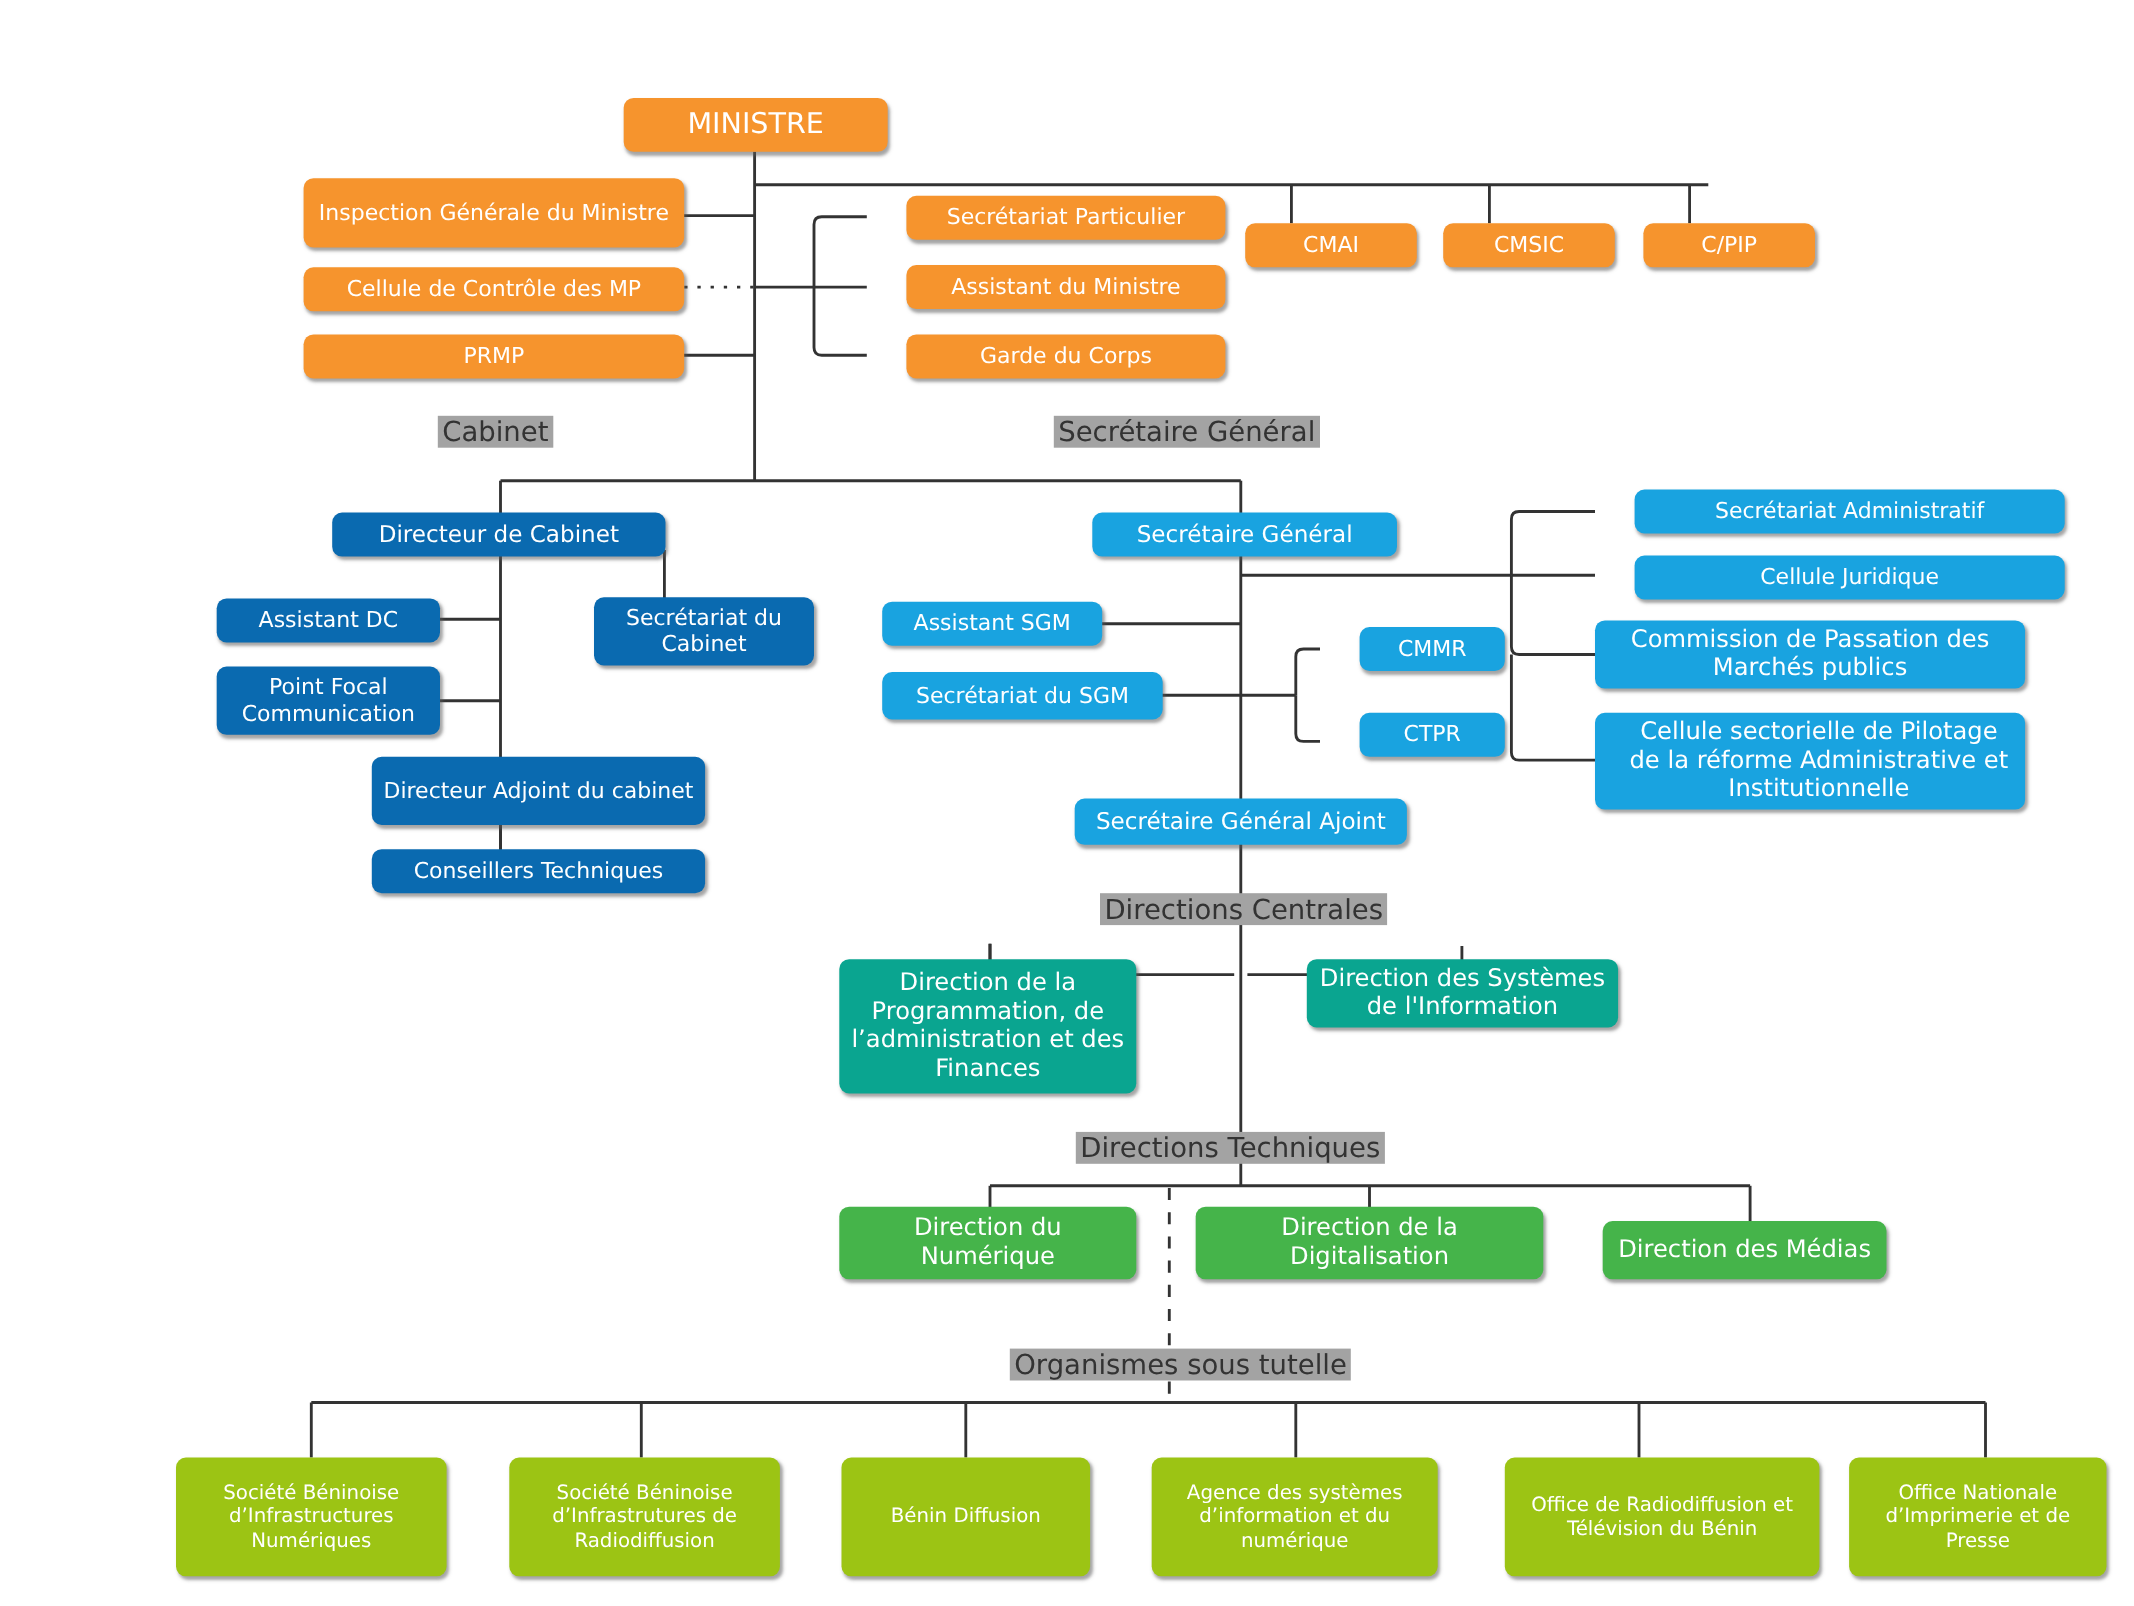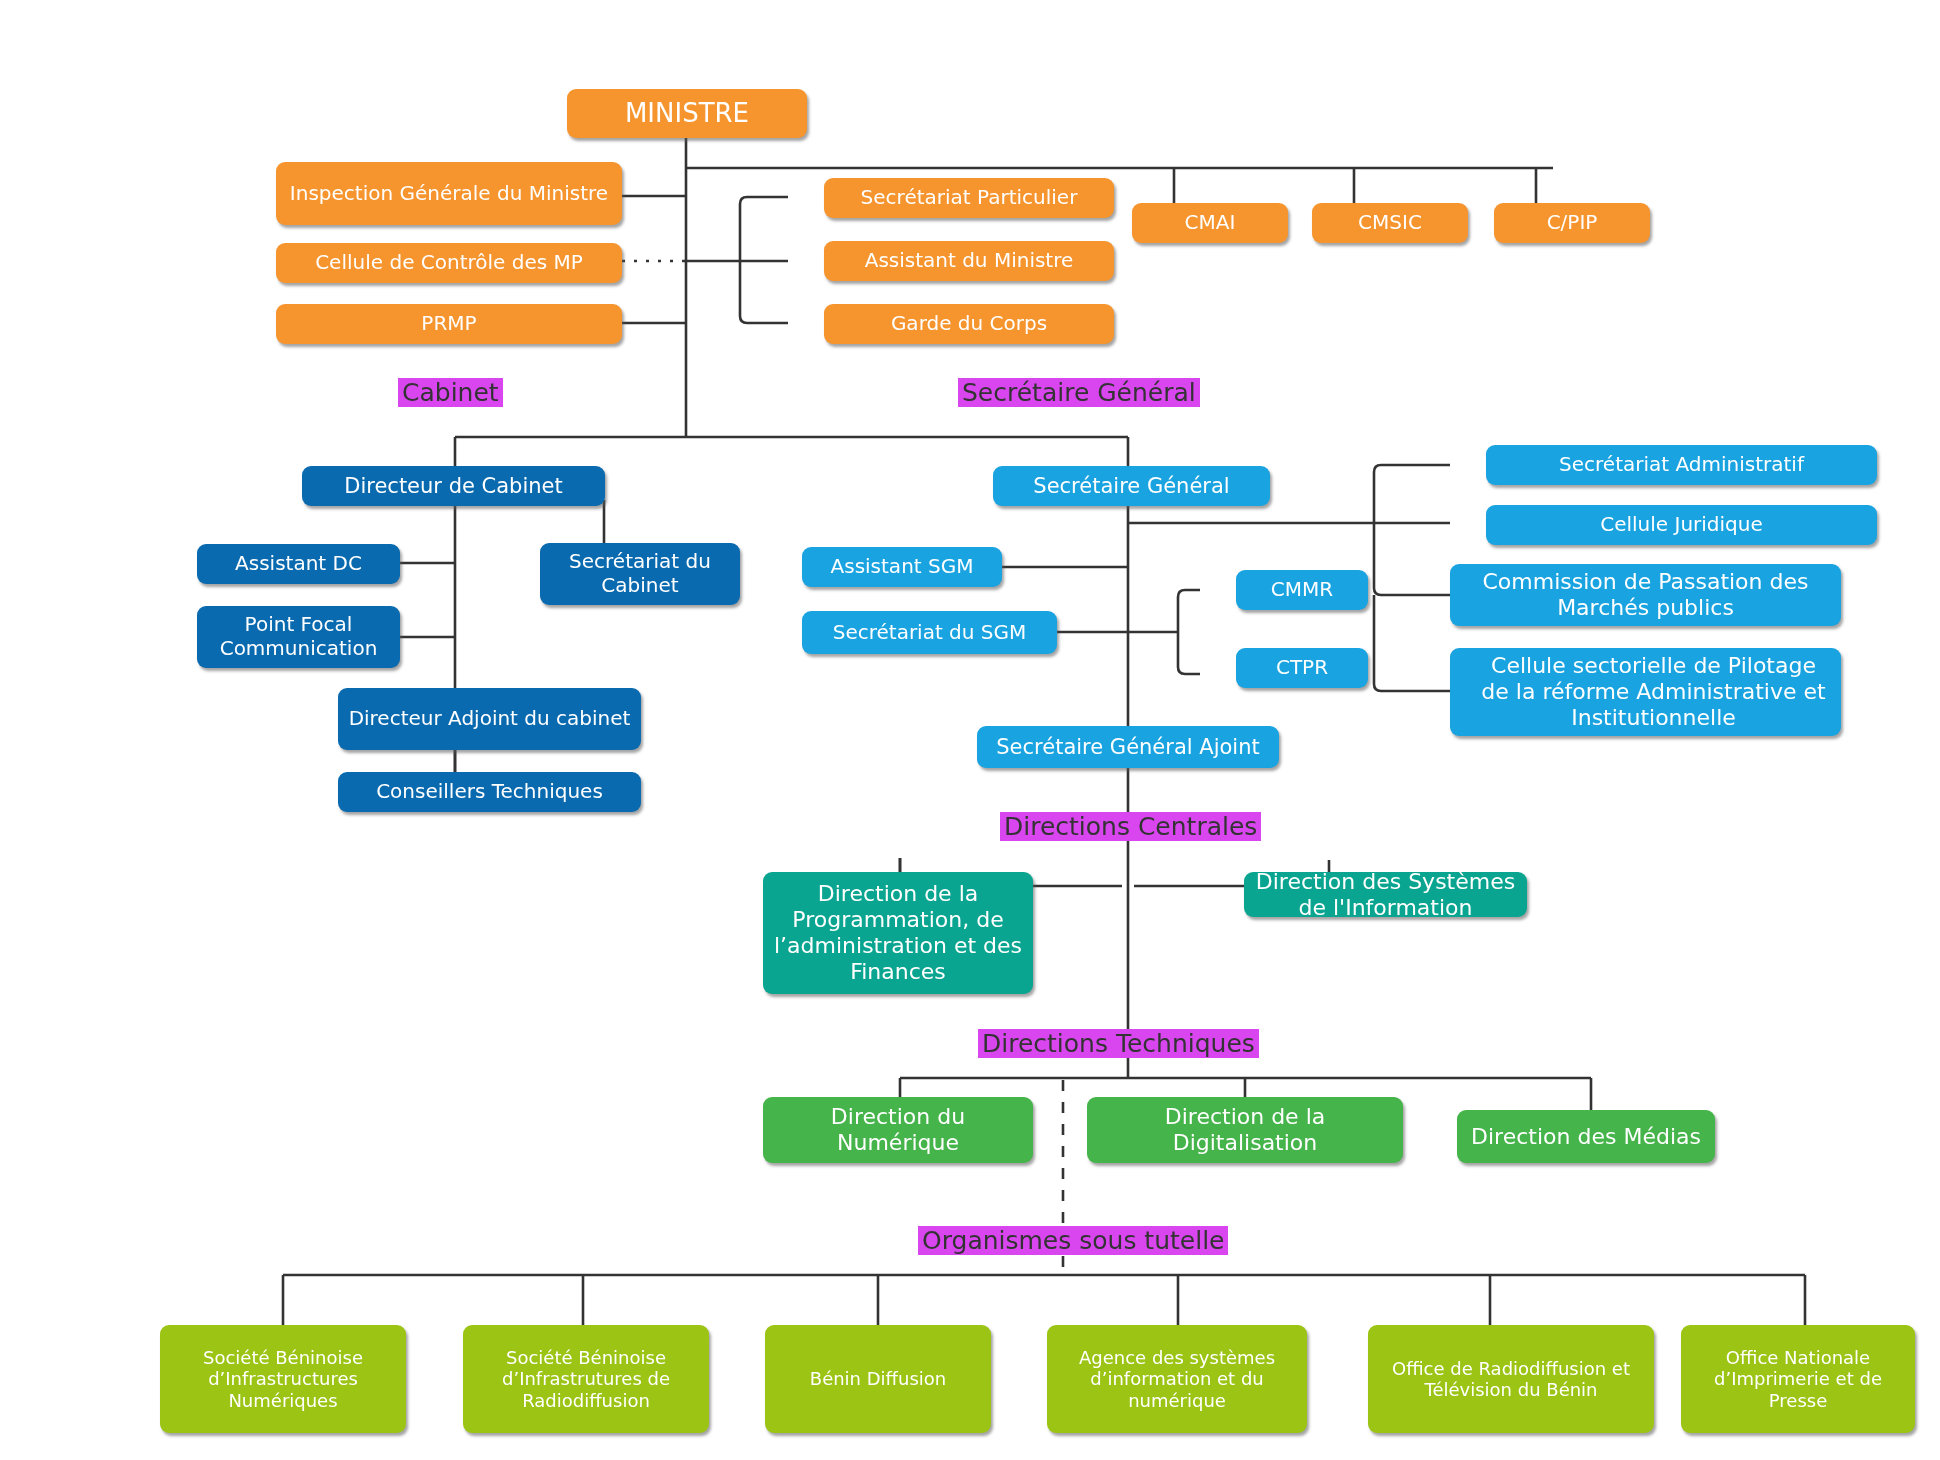--- a/index.html
+++ b/index.html
@@ -47,21 +47,21 @@
   .c-teal   { background: #0AA590; }
   .c-green  { background: #45B44A; }
   .c-olive  { background: #9CC414; }
 
   .sectitle {
     position: absolute;
     color: #333333;
     font-size: 25px;
     white-space: nowrap;
     z-index: 4;
-    background: #d946ef;
+    background: #a3a3a3;
     padding: 0 4px;
     font-family: "DejaVu Sans", sans-serif;
   }
   .fs26 { font-size: 26px; }
   .fs21 { font-size: 21px; }
   .fs20 { font-size: 20px; margin-left: 36px; }
   .fs19 { font-size: 22px; }
   .fs18 { font-size: 18px; }
 </style>
 </head>
@@ -234,21 +234,21 @@
   <div class="node c-lblue fs19" style="left:1450px; top:564px; width:391px; height:62px;">
     <span>Commission de Passation des Marchés publics</span>
   </div>
   <div class="node c-lblue fs19" style="left:1450px; top:648px; width:391px; height:88px;padding-left:24px;">
     <span>Cellule sectorielle de Pilotage de la réforme Administrative et Institutionnelle</span>
   </div>
 
   <div class="node c-teal fs19" style="left:763px; top:872px; width:270px; height:122px;">
     <span>Direction de la Programmation, de l’administration et des Finances</span>
   </div>
-  <div class="node c-teal fs19" style="left:1244px; top:872px; width:283px; height:45px;">
+  <div class="node c-teal fs19" style="left:1188px; top:872px; width:283px; height:62px;">
     <span>Direction des Systèmes de l'Information</span>
   </div>
 
   <div class="node c-green fs19" style="left:763px; top:1097px; width:270px; height:66px;">
     <span>Direction du Numérique</span>
   </div>
   <div class="node c-green fs19" style="left:1087px; top:1097px; width:316px; height:66px;">
     <span>Direction de la Digitalisation</span>
   </div>
   <div class="node c-green fs19" style="left:1457px; top:1110px; width:258px; height:53px;">

